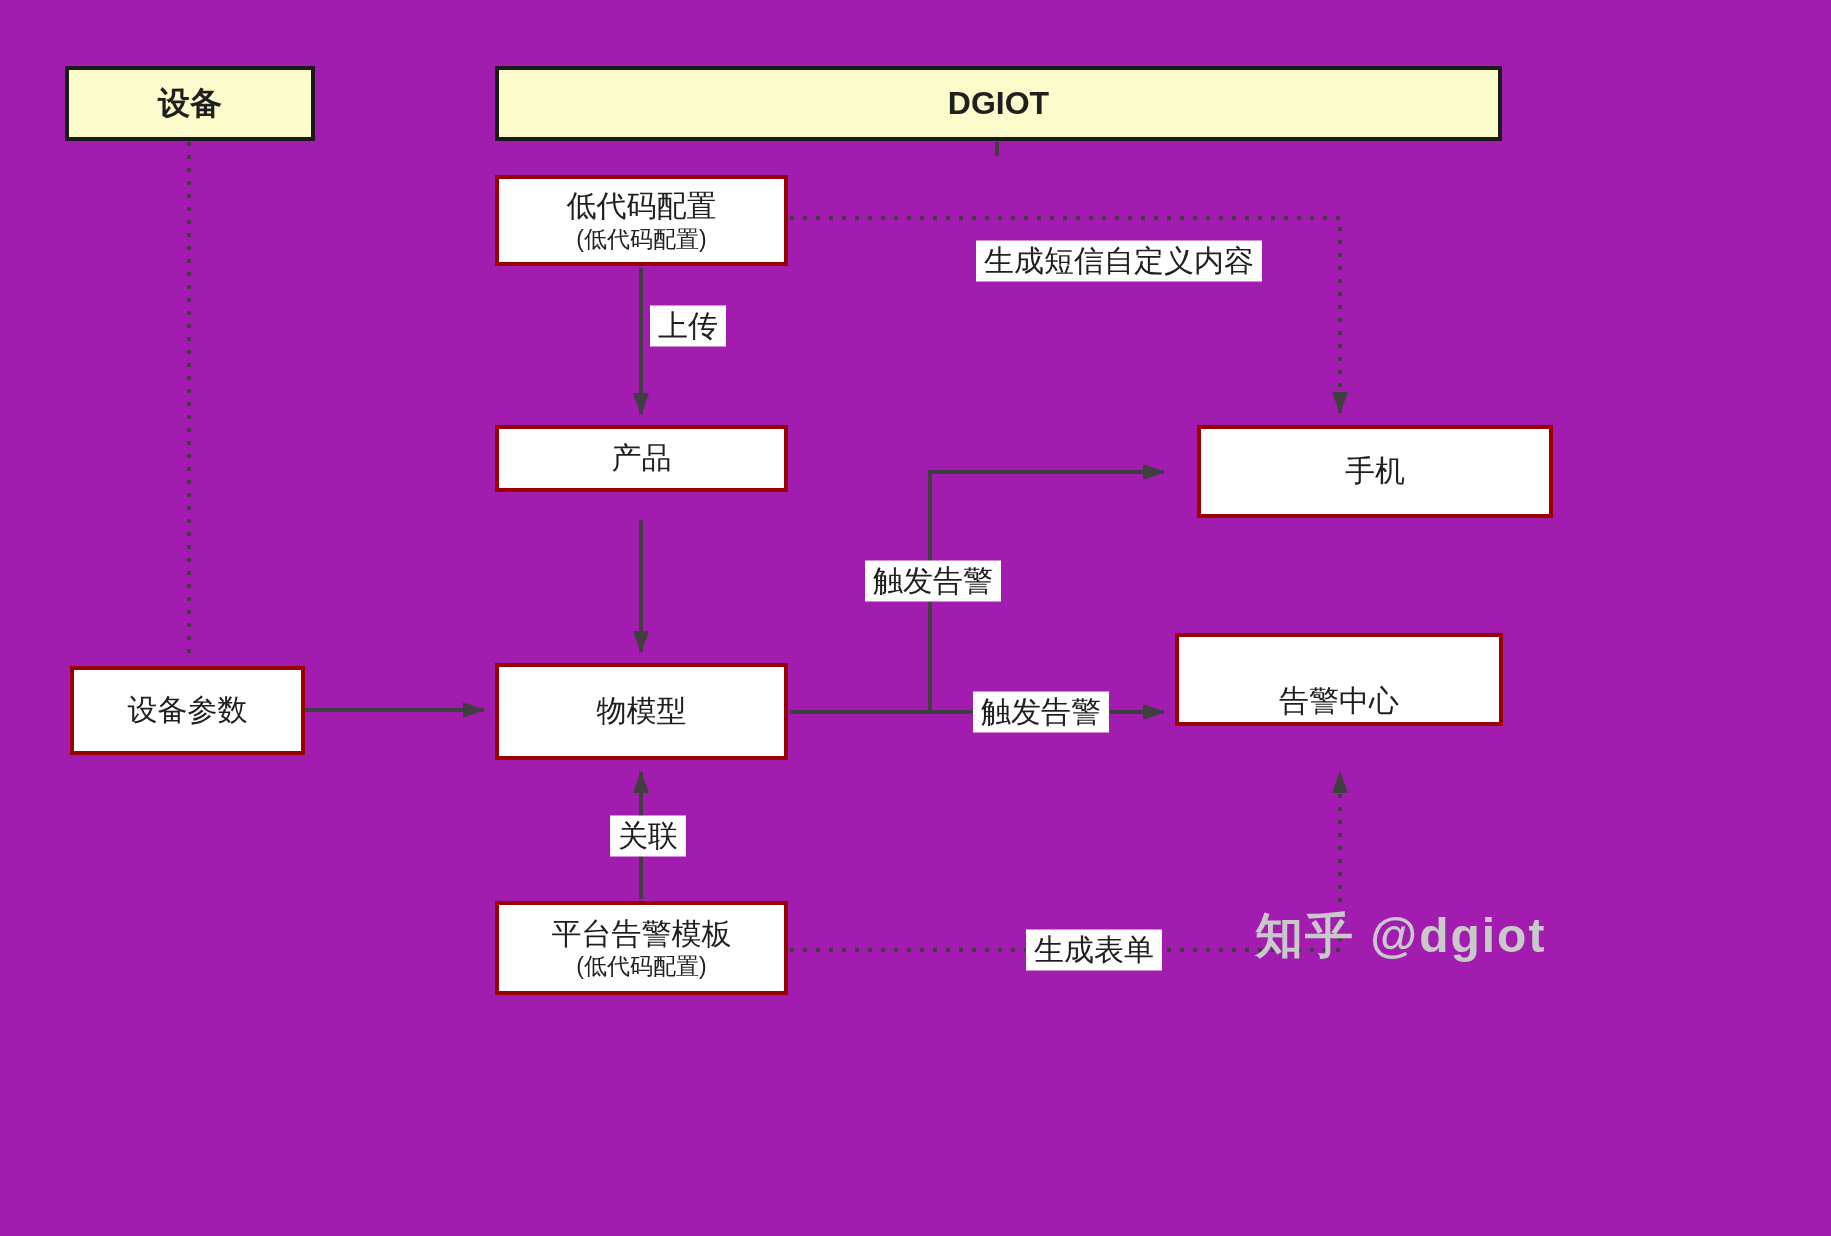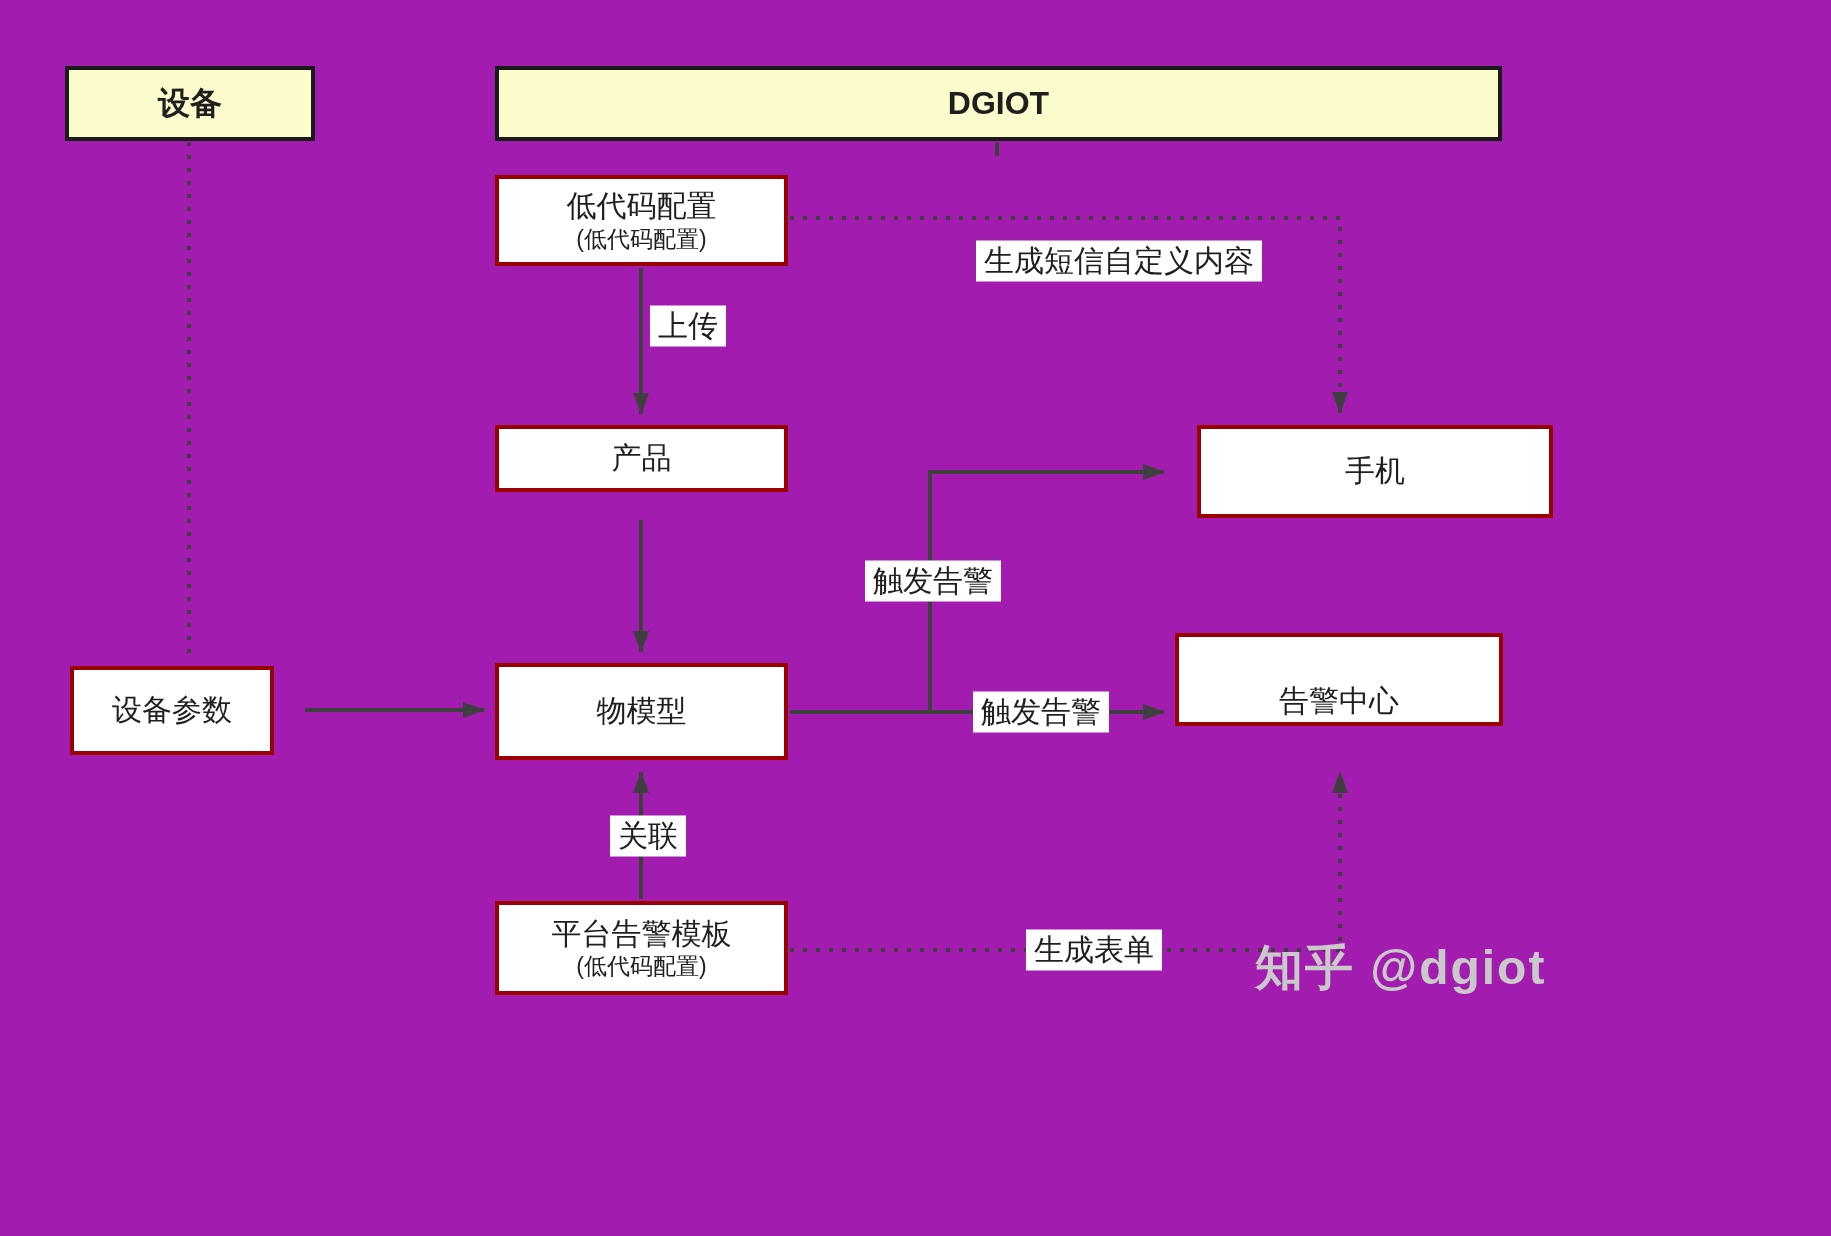--- a/index.html
+++ b/index.html
@@ -43,21 +43,21 @@
     position:absolute;
     transform:translate(-50%,-50%);
     background:#ffffff;
     padding:0 8px;
     font-size:30px;
     white-space:nowrap;
     text-align:center;
   }
   .watermark{
     position:absolute;
-    left:1255px;top:936px;
+    left:1255px;top:904px;
     font-size:48px;
     font-weight:bold;
     color:var(--watermark-color);
     letter-spacing:2px;
     white-space:nowrap;
   }
 </style>
 </head>
 <body>
 
@@ -105,21 +105,21 @@
   </div>
 
   <div class="box node-box" style="left:495px;top:425px;width:293px;height:67px;">
     <span>产品</span>
   </div>
 
   <div class="box node-box" style="left:1175px;top:425px;width:356px;height:93px;margin-left:22px;">
     <span>手机</span>
   </div>
 
-  <div class="box node-box" style="left:70px;top:666px;width:204px;height:89px;">
+  <div class="box node-box" style="left:70px;top:666px;width:235px;height:89px;">
     <span>设备参数</span>
   </div>
 
   <div class="box node-box" style="left:495px;top:663px;width:293px;height:97px;">
     <span>物模型</span>
   </div>
 
   <div class="box node-box" style="left:1175px;top:633px;width:328px;height:93px;justify-content:flex-end;">
     <span>告警中心</span>
   </div>

